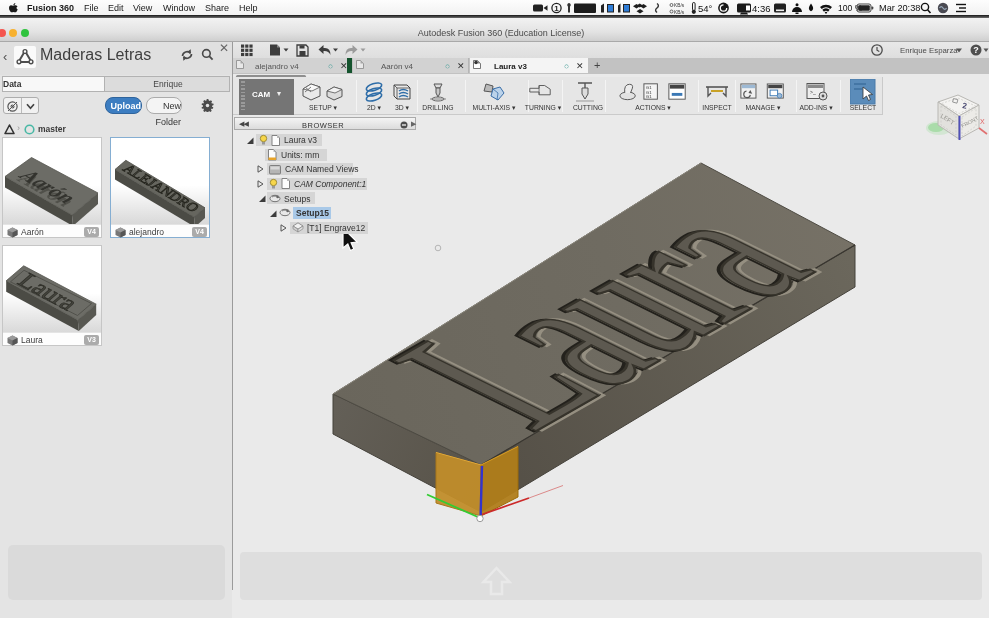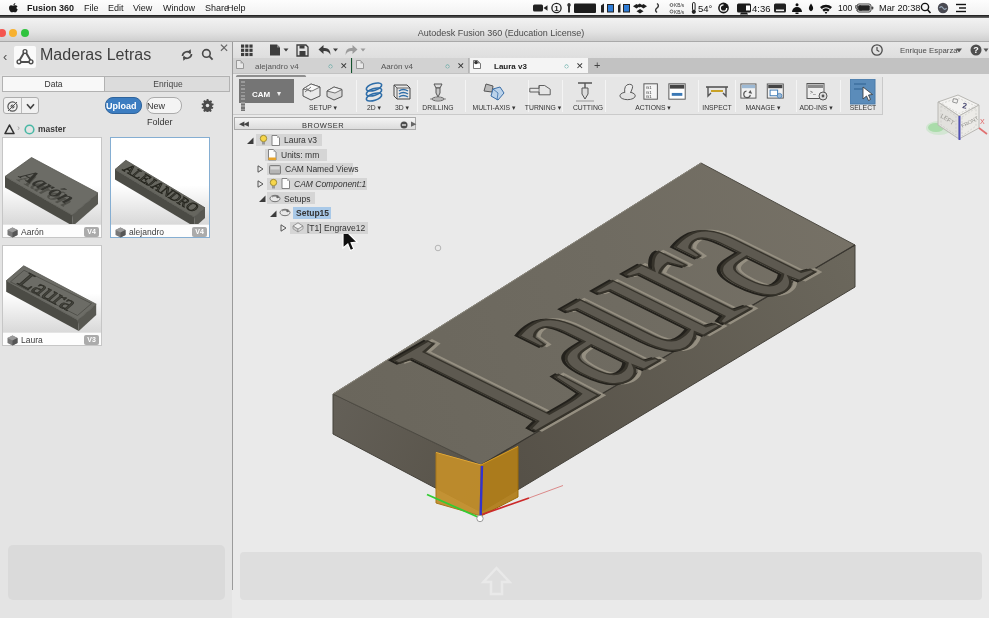--- a/index.html
+++ b/index.html
@@ -17,23 +17,23 @@
   #titlebar { left:0; top:18px; width:989px; height:24px;
     background:linear-gradient(#f2f2f2 0%, #e3e3e3 60%, #cfcfcf 100%); border-bottom:1px solid #a9a9a9; }
   #titlebar .title { position:absolute; width:100%; text-align:center; top:10px; font-size:9px; color:#4a4a4a;padding-left:13px; }
   .tl { position:absolute; top:11px; width:8px; height:8px; border-radius:50%; }
 
   
   #leftpanel { left:0; top:42px; width:232px; height:576px; background:#e4e4e4; }
   #lp-head { position:absolute; left:0; top:0; width:100%; height:33px; background:#e0e0e0; }
   #lp-tabs { position:absolute; left:2px; top:34px; width:228px; height:16px; border:1px solid #b2b2b2; background:#dcdcdc; }
   #lp-tab-data { position:absolute; left:0; top:0; width:102px; height:14px; background:#f8f8f8; border-right:1px solid #b2b2b2;
-     text-align:center; font-size:8.5px; color:#333; line-height:14px;}
+     font-size:8.5px; color:#333; line-height:14px;font-weight:bold;}
   #lp-tab-people { position:absolute; left:103px; top:0; width:124px; height:14px; text-align:center; font-size:8.5px; color:#444; line-height:14px;}
-  .btn { position:absolute; border-radius:8px; font-size:9px; text-align:left; }
+  .btn { position:absolute; border-radius:8px; font-size:9px; text-align:right; }
 
   
   .card { position:absolute; width:100px; background:#fff; border:1px solid #c6c6c6; }
   .card .thumb { position:relative; width:100%; height:86px; background:linear-gradient(#ffffff 55%, #d9d9d9 100%); overflow:hidden;}
   .card .foot { position:relative; width:100%; height:13px; background:#fdfdfd; border-top:1px solid #e4e4e4; }
   .card .nm { position:absolute; left:18px; top:2px; font-size:8.5px; color:#3c3c3c; }
   .badge { position:absolute; right:2px; top:1.5px; width:15px; height:10px; background:#ababab; border-radius:2px;
      color:#fff; font-size:7px; font-weight:bold; text-align:center; line-height:10px; }
 
   
@@ -56,21 +56,21 @@
     <svg class="abs" style="left:9px; top:3px;" width="10" height="11" viewBox="0 0 10 11">
       <path d="M7.2 5.7c0-1.5 1.2-2.2 1.3-2.3-.7-1-1.8-1.2-2.2-1.2-.9-.1-1.8.5-2.3.5-.5 0-1.2-.5-2-.5C1 2.2 0 3.1 0 4.9c0 1.1.4 2.3 1 3.1.5.7 1 1.3 1.7 1.3.7 0 1-.4 1.8-.4.8 0 1.1.4 1.8.4s1.2-.7 1.7-1.4c.5-.8.7-1.5.7-1.6-.1 0-1.5-.5-1.5-2.6z" fill="#1a1a1a"></path>
       <path d="M5.8 1.4C6.2.9 6.5.3 6.4 0c-.5 0-1.2.4-1.6.9-.3.4-.7 1-.6 1.4.6 0 1.2-.4 1.6-.9z" fill="#1a1a1a"></path>
     </svg>
     <span class="mi" style="left:27px; font-weight:bold;">Fusion 360</span>
     <span class="mi" style="left:84px;">File</span>
     <span class="mi" style="left:108px;">Edit</span>
     <span class="mi" style="left:133px;">View</span>
     <span class="mi" style="left:163px;">Window</span>
     <span class="mi" style="left:205px;">Share</span>
-    <span class="mi" style="left:227px;">Help</span>
+    <span class="mi" style="left:239px;">Help</span>
 
     <svg class="abs" style="left:530px;top:0;" width="459" height="16" viewBox="0 0 459 16">
 
       <rect x="3" y="4.5" width="10" height="7" rx="1.5" fill="#222"></rect>
       <path d="M13.5 8 l4-2.8 v5.6 z" fill="#222"></path>
 
       <circle cx="26.5" cy="8" r="4.6" fill="none" stroke="#222" stroke-width="1.3"></circle>
       <text x="26.5" y="10.8" font-size="8" text-anchor="middle" fill="#222" font-weight="bold" font-family="Liberation Sans">1</text>
 
       <rect x="38" y="3.5" width="2" height="9" fill="#333"></rect>
@@ -310,21 +310,21 @@
         <circle cx="644" cy="8" r="5.2" fill="none" stroke="#4c4c4c" stroke-width="1.3"></circle>
         <path d="M644 5 v3.2 l2.3 1.3" fill="none" stroke="#4c4c4c" stroke-width="1.2"></path>
         <text x="667" y="11" font-size="7.8" fill="#4a4a4a" font-family="Liberation Sans">Enrique Esparza</text>
         <path d="M723 6.5 l3 4 3-4z" fill="#555"></path>
         <circle cx="743" cy="8" r="5.5" fill="#4f4f4f"></circle>
         <text x="743" y="11" font-size="9" font-weight="bold" fill="#fff" text-anchor="middle" font-family="Liberation Sans">?</text>
         <path d="M750.5 6.5 l2.5 3.5 2.5-3.5z" fill="#555"></path>
       </svg>
     </div>
     <div id="doctabs">
-      <div class="dtab" style="left:0px; width:119px; background:#d2d2d2; border-right:1px solid #14532d;">
+      <div class="dtab" style="left:0px; width:119px; background:#d2d2d2; border-right:5px solid #14532d;">
         <svg class="abs" style="left:3px;top:2px;" width="8" height="9" viewBox="0 0 8 9">
           <path d="M0.5 0.5 h4 l3 3 v5 h-7z" fill="#e8e8e8" stroke="#888" stroke-width="0.8"></path>
           <path d="M4.5 0.5 l3 3 h-3z" fill="#aaa"></path>
         </svg>
         <span class="abs" style="left:22px; top:3.5px;">alejandro v4</span>
         <span class="abs" style="left:95px; top:2.5px; color:#4aa09a; font-size:8.5px;">○</span>
         <span class="abs" style="left:107px; top:3px; color:#333; font-size:9px;">✕</span>
       </div>
       <div class="dtab" style="left:120px; width:116px; background:#d2d2d2; border-right:1px solid #b5b5b5;">
         <svg class="abs" style="left:3px;top:2px;" width="8" height="9" viewBox="0 0 8 9">
@@ -345,21 +345,21 @@
         <span class="abs" style="left:94px; top:2.5px; color:#4aa09a; font-size:8.5px;">○</span>
         <span class="abs" style="left:106px; top:3px; color:#333; font-size:9px;">✕</span>
       </div>
       <div class="dtab" style="left:356px; width:20px;">
         <span class="abs" style="left:5px; top:1px; font-size:11px; color:#444;">+</span>
       </div>
       <div class="abs" style="left:3px; top:16.5px; width:70px; height:3px; background:#8f8f8f; border-radius:2px;"></div>
     </div>
     <div id="ribbon">
 
-      <div class="abs" style="left:6px; top:2px; width:55px; height:24px; background:#757575;">
+      <div class="abs" style="left:6px; top:2px; width:55px; height:36px; background:#757575;">
         <div class="abs" style="left:2px; top:2px; width:4px; height:30px; background:repeating-linear-gradient(#9a9a9a 0 1.5px, #757575 1.5px 3.5px);"></div>
         <span class="abs" style="left:13px; top:11px; font-size:8px; font-weight:bold; color:#fff;">CAM</span>
         <span class="abs" style="left:38px; top:9.5px; font-size:8px; color:#eee;">▾</span>
       </div>
 
       <svg class="abs" style="left:68px; top:4px;" width="46" height="22" viewBox="0 0 46 22">
         <path d="M2 8 l8-5 9 3 v9 l-9 4 -8-4z" fill="#e9e9e9" stroke="#555" stroke-width="1"></path>
         <path d="M10 3 l9 3 -8 4 -9-2z" fill="#f8f8f8" stroke="#555" stroke-width="0.8"></path>
         <path d="M4 6 l6 5 m0-5 l-6 5" stroke="#777" stroke-width="1"></path>
         <path d="M26 10 l7-4 8 2.5 v7 l-8 3.5 -7-3.5z" fill="#dcdcdc" stroke="#555" stroke-width="1"></path>

